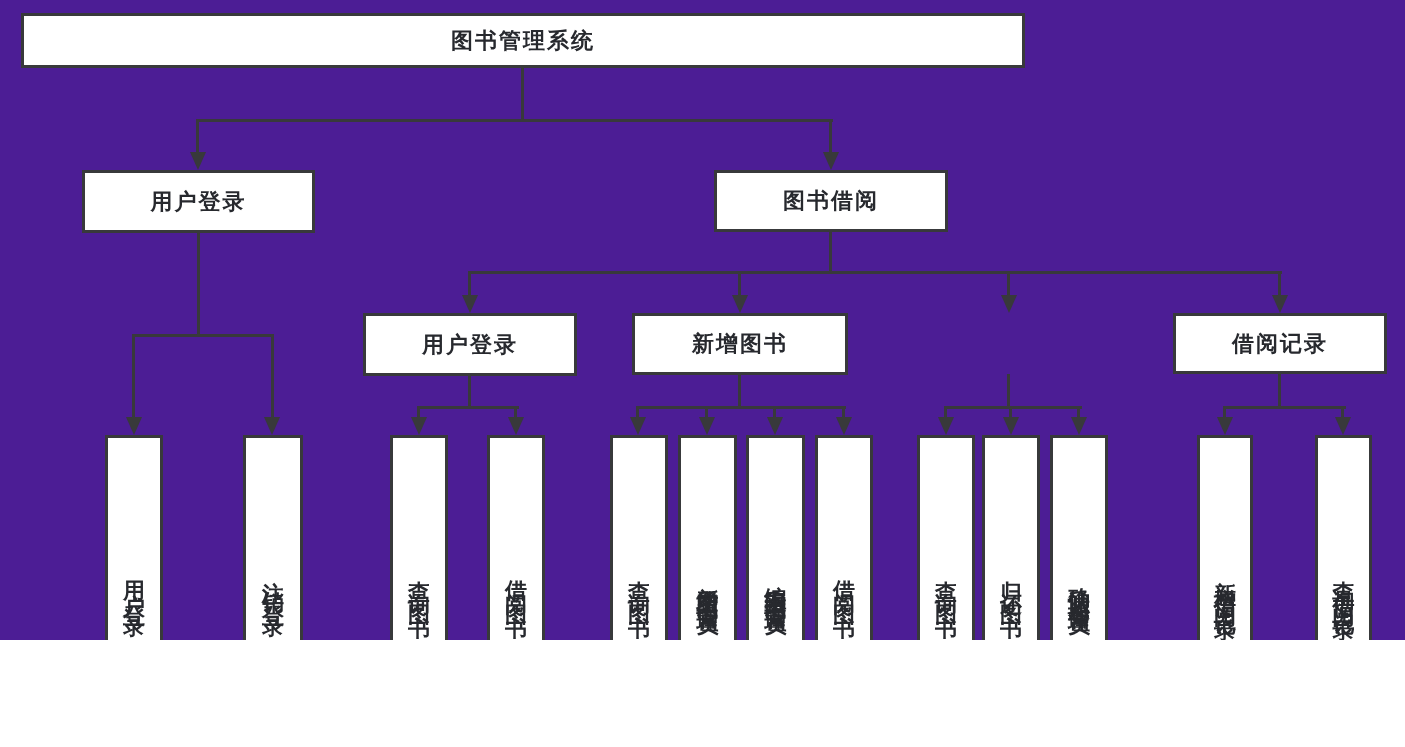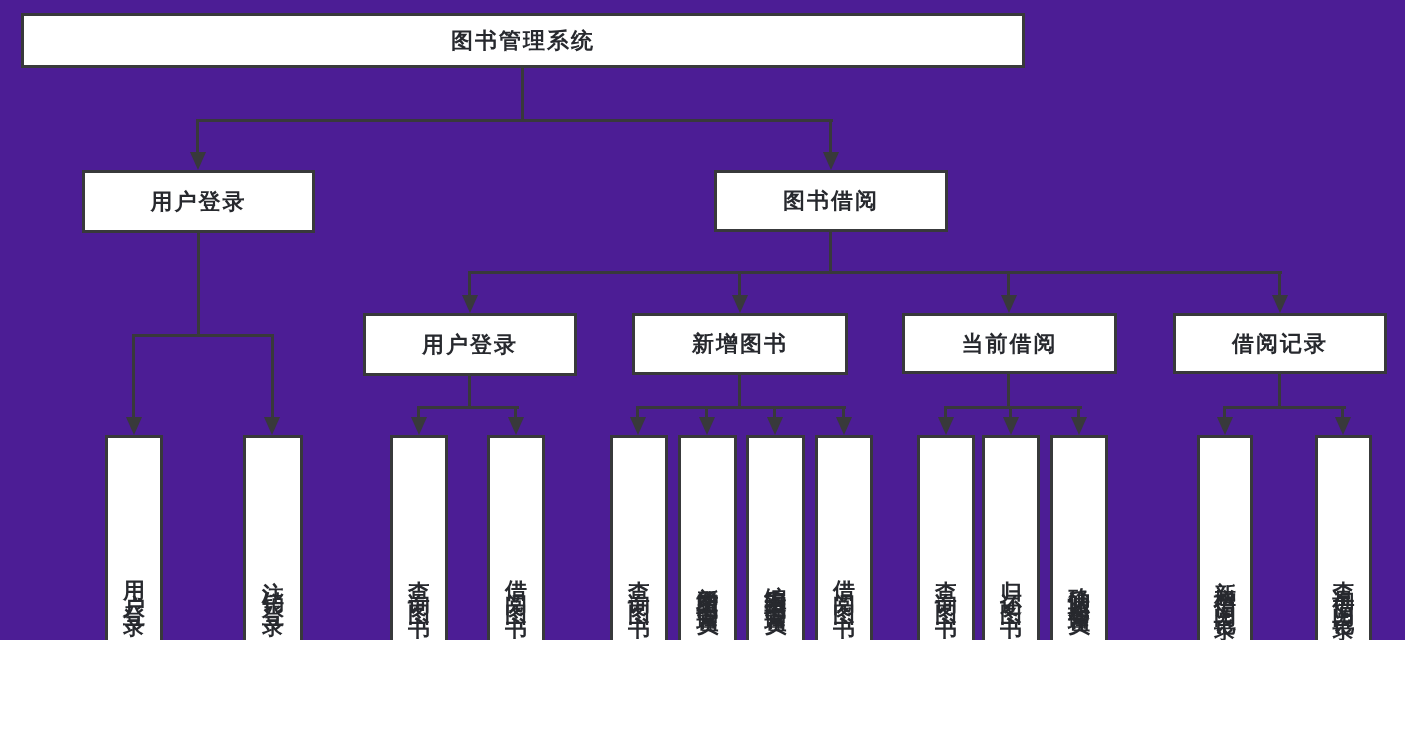--- a/index.html
+++ b/index.html
@@ -63,21 +63,20 @@
   <div class="arrow" style="left:462px;top:295px;"></div>
   <div class="vl" style="left:738px;top:271px;height:26px;"></div>
   <div class="arrow" style="left:732px;top:295px;"></div>
   <div class="vl" style="left:1007px;top:271px;height:26px;"></div>
   <div class="arrow" style="left:1001px;top:295px;"></div>
   <div class="vl" style="left:1278px;top:271px;height:26px;"></div>
   <div class="arrow" style="left:1272px;top:295px;"></div>
 
   <div class="box" style="left:363px;top:313px;width:214px;height:63px;">用户登录</div>
   <div class="box" style="left:632px;top:313px;width:216px;height:62px;">新增图书</div>
-  <div class="box" style="left:902px;top:313px;width:215px;height:61px;">当前借阅</div>
   <div class="box" style="left:1173px;top:313px;width:214px;height:61px;">借阅记录</div>
 
   <div class="vl" style="left:468px;top:375px;height:34px;"></div>
   <div class="hl" style="left:417px;top:406px;width:102px;"></div>
   <div class="vl" style="left:417px;top:406px;height:13px;"></div>
   <div class="arrow" style="left:411px;top:417px;"></div>
   <div class="vl" style="left:514px;top:406px;height:13px;"></div>
   <div class="arrow" style="left:508px;top:417px;"></div>
 
   <div class="vl" style="left:738px;top:375px;height:34px;"></div>

